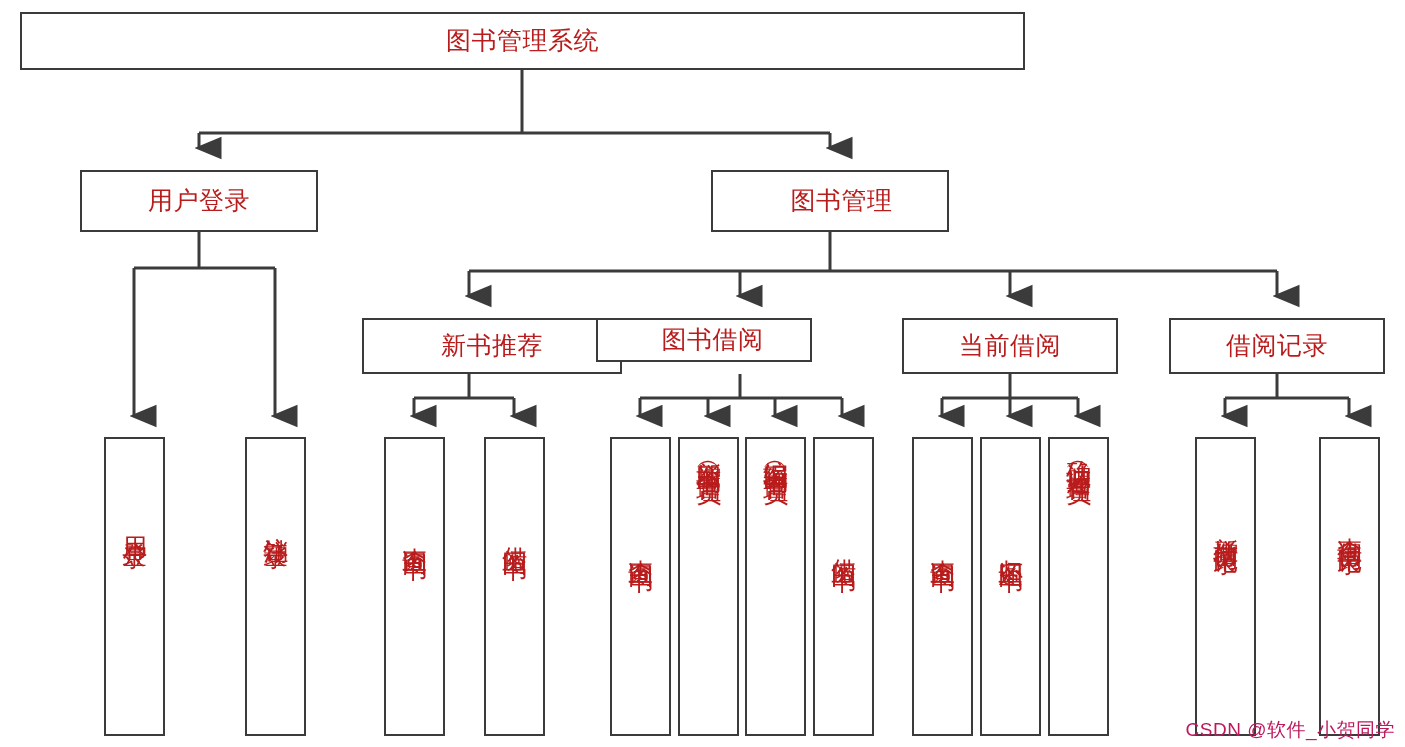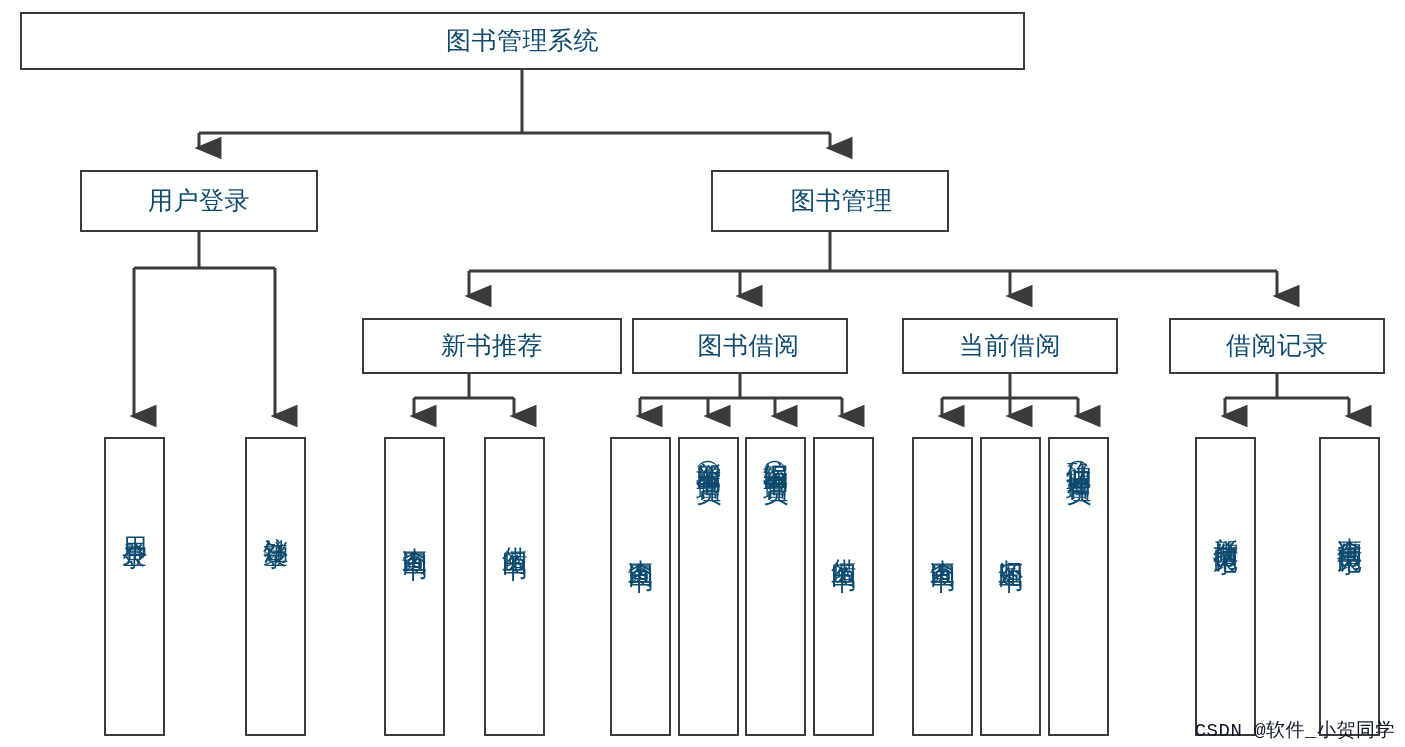--- a/index.html
+++ b/index.html
@@ -26,21 +26,21 @@
     pointer-events: none;
   }
   .node {
     position: absolute;
     box-sizing: border-box;
     background: #ffffff;
     border: 2px solid #3b3b3b;
     display: flex;
     align-items: center;
     justify-content: center;
-    color: #0c4a6e;
+    color: #b91c1c;
   }
   .node-label {
     display: block;
     text-align: center;
     line-height: 1.18;
     letter-spacing: 0.5px;
   }
   .node.horiz .node-label {
     writing-mode: horizontal-tb;
     font-size: 25px;
@@ -67,24 +67,23 @@
     margin-top: 88px;
   }
   .node.vert.deep-text .node-label {
     margin-top: 100px;
   }
   #watermark {
     position: absolute;
     right: 10px;
     bottom: 4px;
     font-size: 19px;
-    color: #0f172a;
+    color: #be185d;
     letter-spacing: 0.5px;
     white-space: nowrap;
-    font-family: Liberation Mono, monospace;
   }
 </style>
 </head>
 <body>
 
 <div id="canvas">
 
   <svg id="edges" viewBox="0 0 1405 747" xmlns="http://www.w3.org/2000/svg">
     <defs>
       <marker id="arrow" viewBox="0 0 12 12" refX="6" refY="10" markerWidth="9" markerHeight="9" orient="auto-start-reverse">
@@ -145,21 +144,21 @@
   </div>
 
   <div class="node horiz" style="left:711px; top:170px; width:238px; height:62px;padding-left:23px;">
     <span class="node-label">图书管理</span>
   </div>
 
   <div class="node horiz" style="left:362px; top:318px; width:260px; height:56px;">
     <span class="node-label">新书推荐</span>
   </div>
 
-  <div class="node horiz" style="left:632px; top:318px; width:216px; height:56px;padding-left:17px;">
+  <div class="node horiz" style="left:596px; top:318px; width:216px; height:44px;padding-left:17px;">
     <span class="node-label">图书借阅</span>
   </div>
 
   <div class="node horiz" style="left:1169px; top:318px; width:216px; height:56px;">
     <span class="node-label">借阅记录</span>
   </div>
 
   <div class="node horiz" style="left:902px; top:318px; width:216px; height:56px;">
     <span class="node-label">当前借阅</span>
   </div>

